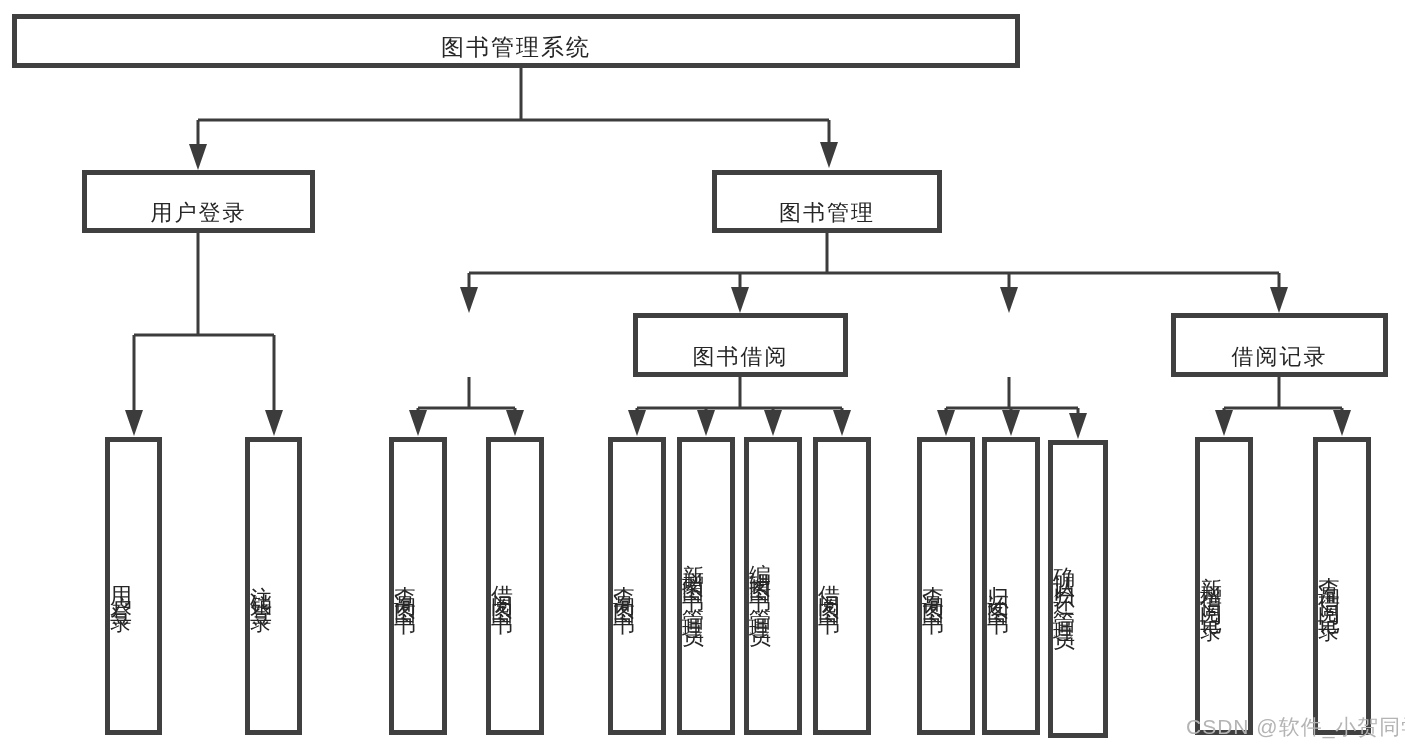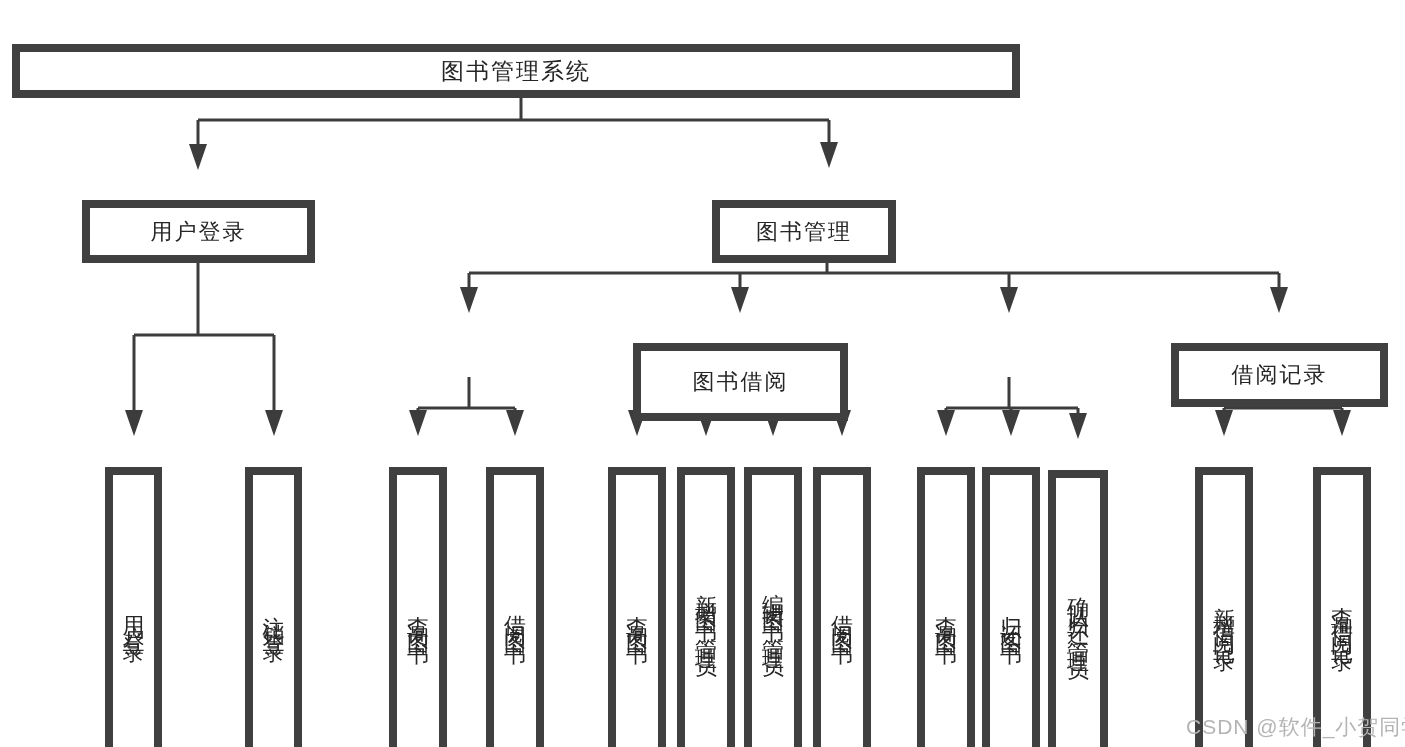--- a/index.html
+++ b/index.html
@@ -14,27 +14,26 @@
   svg.edges {
     position: absolute;
     left: 0; top: 0;
     width: 1405px; height: 747px;
     z-index: 1;
   }
   .node {
     position: absolute;
     box-sizing: border-box;
     background: #ffffff;
-    border: 8px solid #404040;
+    border: 5px solid #404040;
     display: flex;
-    align-items: center;
+    align-items: flex-end;
     justify-content: center;
     color: #262626;
     z-index: 2;
-    margin-top: 30px;
   }
   .h-node {
     font-size: 22px;
     letter-spacing: 2px;
     white-space: nowrap;
   }
   .v-node {
     writing-mode: vertical-rl;
     text-orientation: mixed;
     font-size: 22px;
@@ -95,25 +94,25 @@
     <polygon fill="#3c3c3c" stroke="none" points="1342,436 1333,410 1351,410"></polygon>
   </svg>
 
   <div class="node h-node root-node" style="left:12px;top:14px;width:1008px;height:54px">
     <span>图书管理系统</span>
   </div>
 
   <div class="node h-node" style="left:82px;top:170px;width:233px;height:63px">
     <span>用户登录</span>
   </div>
-  <div class="node h-node" style="left:712px;top:170px;width:184px;height:63px">
+  <div class="node h-node" style="left:712px;top:170px;width:230px;height:63px">
     <span>图书管理</span>
   </div>
 
-  <div class="node h-node" style="left:633px;top:313px;width:215px;height:78px">
+  <div class="node h-node" style="left:633px;top:313px;width:215px;height:64px">
     <span>图书借阅</span>
   </div>
   <div class="node h-node" style="left:1171px;top:313px;width:217px;height:64px">
     <span>借阅记录</span>
   </div>
 
   <div class="node v-node" style="left:105px;top:437px;width:57px;height:298px">
     <span>用户登录</span>
   </div>
   <div class="node v-node" style="left:245px;top:437px;width:57px;height:298px">

